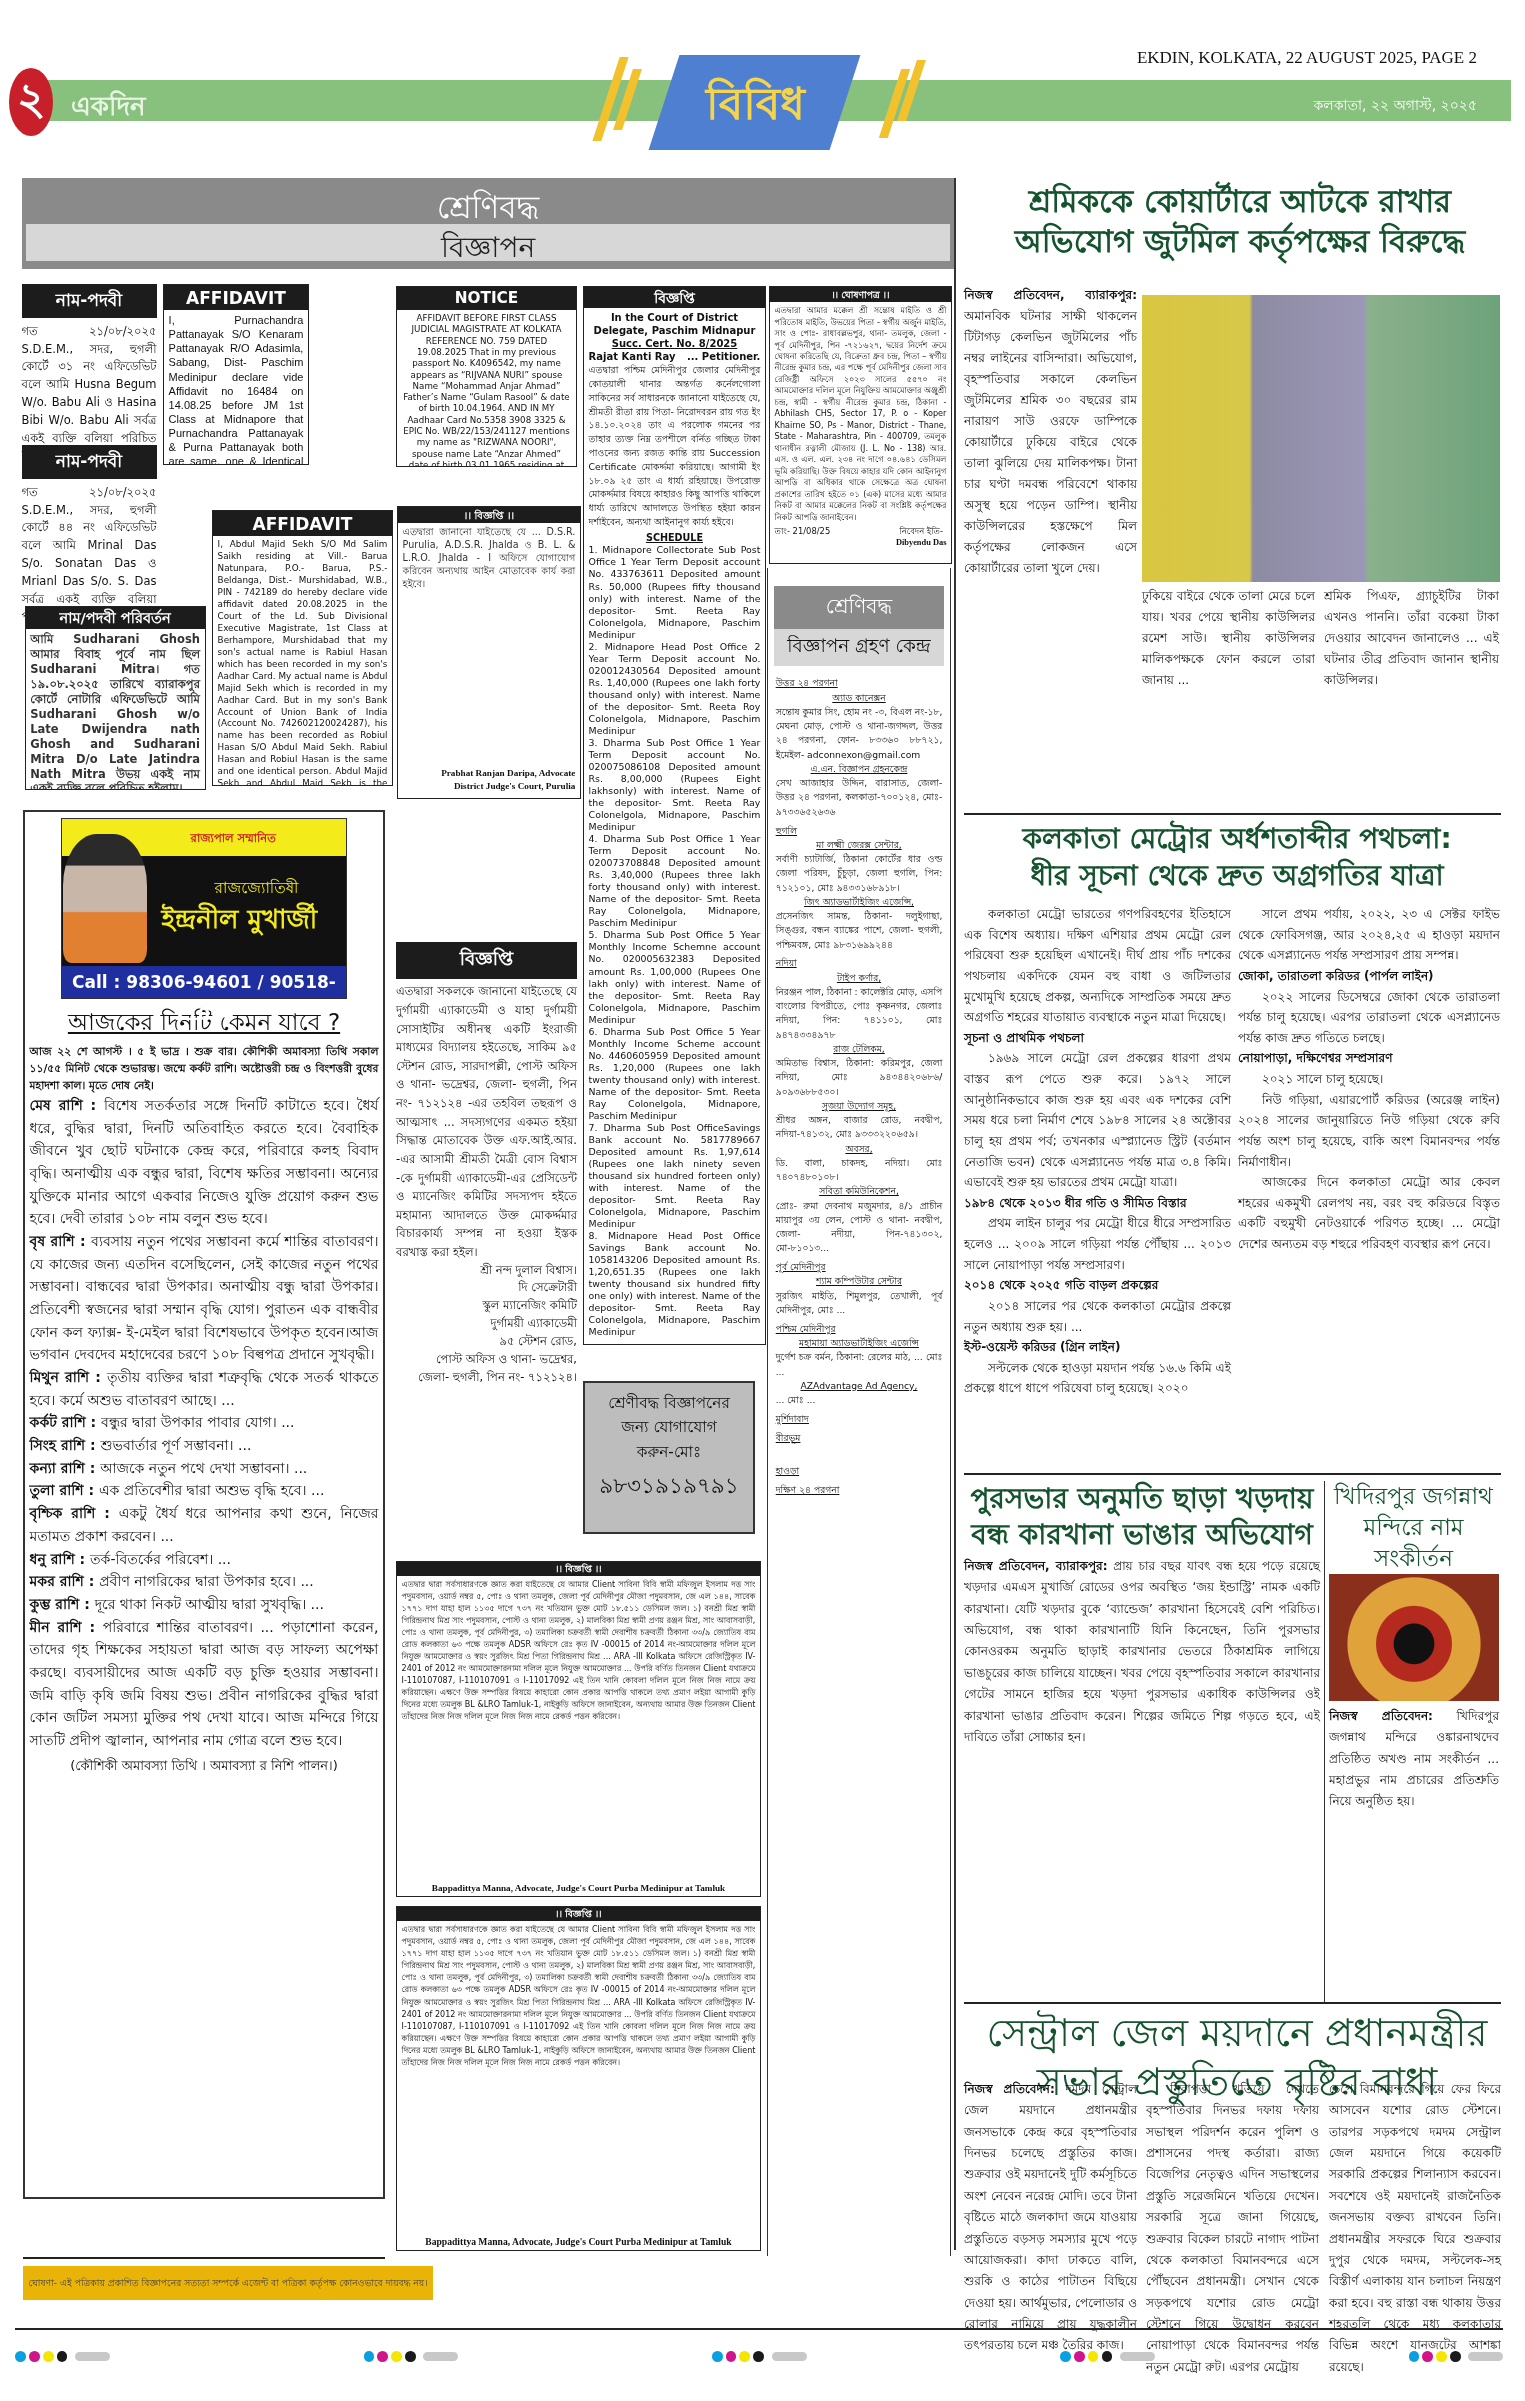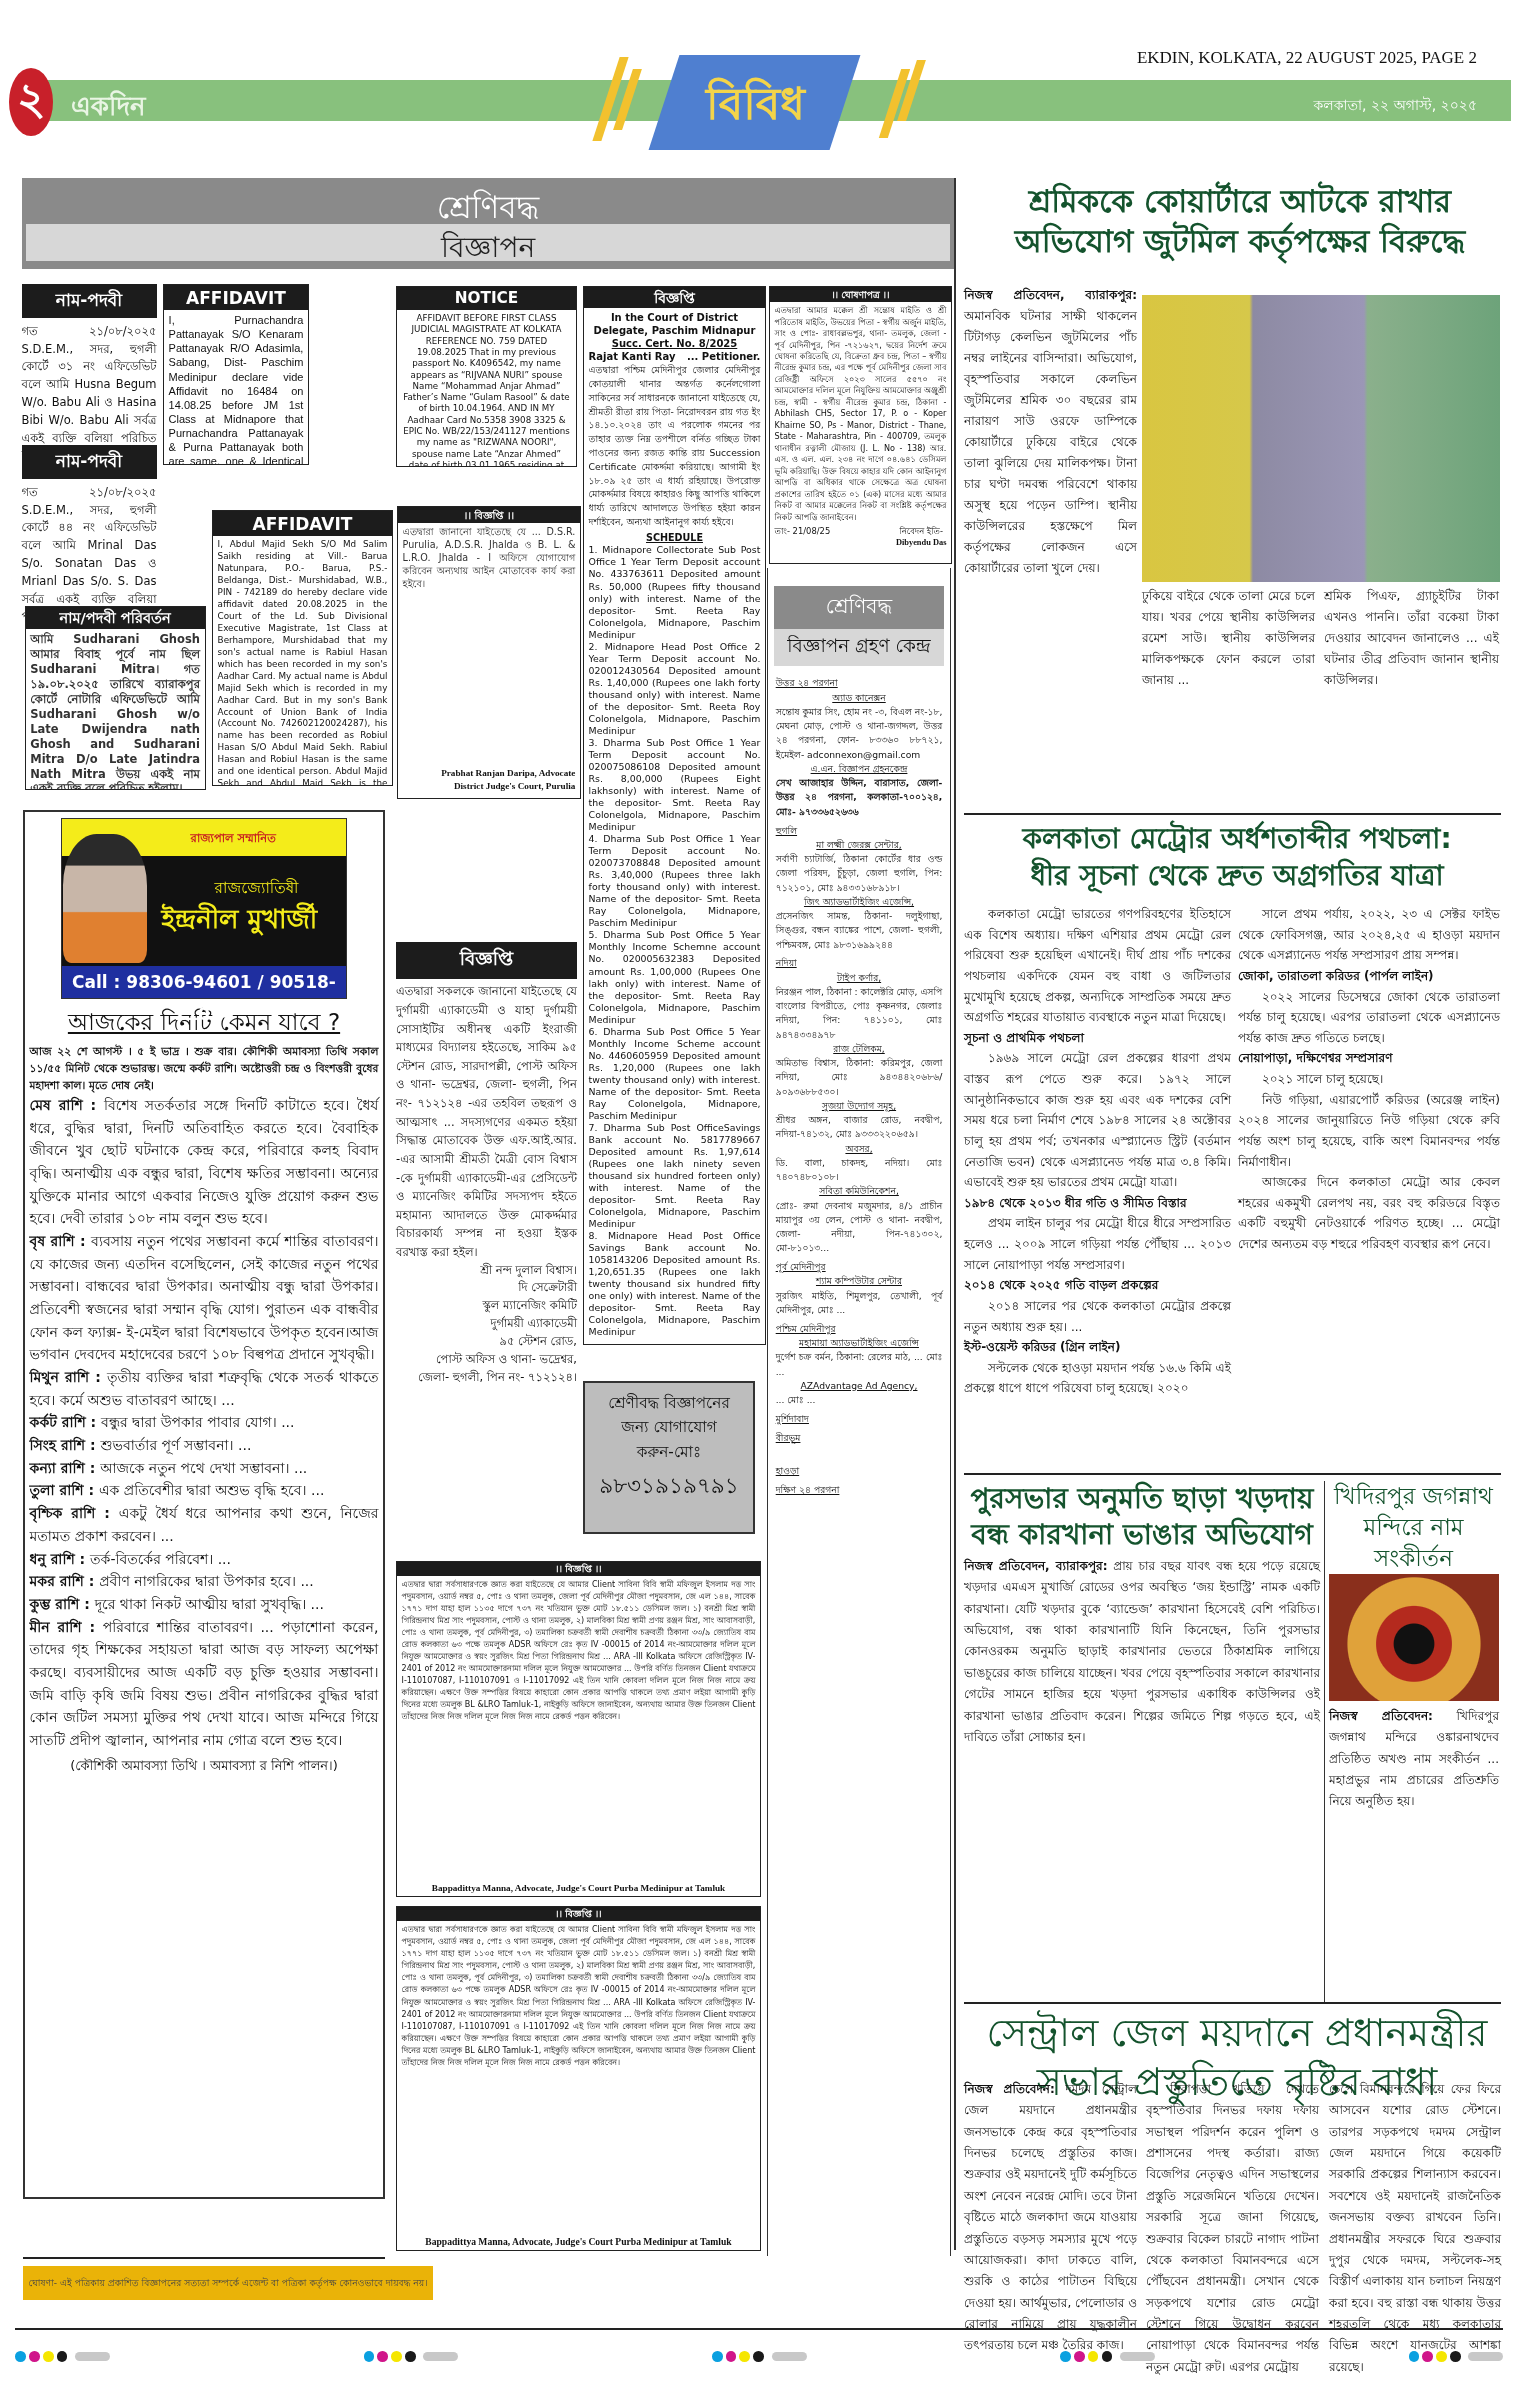--- a/index.html
+++ b/index.html
@@ -135,21 +135,21 @@
 </div>
 
 <div class="abs" style="left:767px;top:568px;width:184px;height:1688px;border-left:1.5px solid #333;border-right:1.5px solid #333">
   <div style="margin:18.4px 6.1px 0;background:#8a8a8a;color:#fff;text-align:center;font-size:20px;padding:4.6px 0">শ্রেণিবদ্ধ</div>
   <div style="margin:0 6.1px;background:#d7d7d7;text-align:center;font-size:18.4px;padding:3.1px 0">বিজ্ঞাপন গ্রহণ কেন্দ্র</div>
   <div id="centres" style="padding:6.1px 7.7px;font-size:9.2px;line-height:1.55">
       <div class="ul" style="margin-top: 4.6px;">উত্তর ২৪ পরগনা</div>
       <div class="ul center">অ্যাড কানেক্সন</div>
       <div style="text-align: justify;">সন্তোষ কুমার সিং, হোম নং -৩, বিএল নং-১৮, মেঘনা মোড়, পোস্ট ও থানা-জগদ্দল, উত্তর ২৪ পরগনা, ফোন- ৮৩৩৬০ ৮৮৭২১, ইমেইল- adconnexon@gmail.com</div>
       <div class="ul center">এ.এন. বিজ্ঞাপন গ্রহনকেন্দ্র</div>
-      <div style="text-align: justify; font-weight: bold;">সেখ আজাহার উদ্দিন, বারাসাত, জেলা- উত্তর ২৪ পরগনা, কলকাতা-৭০০১২৪, মোঃ- ৯৭৩৩৬৫২৬৩৬</div>
+      <div style="text-align: justify;">সেখ আজাহার উদ্দিন, বারাসাত, জেলা- উত্তর ২৪ পরগনা, কলকাতা-৭০০১২৪, মোঃ- ৯৭৩৩৬৫২৬৩৬</div>
       <div class="ul" style="margin-top: 4.6px;">হুগলি</div>
       <div class="ul center">মা লক্ষ্মী জেরক্স সেন্টার,</div>
       <div style="text-align: justify;">সর্বাণী চ্যাটার্জি, ঠিকানা কোর্টের ধার ওল্ড জেলা পরিষদ, চুঁচুড়া, জেলা হুগলি, পিন: ৭১২১০১, মোঃ ৯৪৩৩১৬৮৯১৮।</div>
       <div class="ul center">জিৎ অ্যাডভার্টাইজিং এজেন্সি,</div>
       <div style="text-align: justify;">প্রসেনজিৎ সামন্ত, ঠিকানা- দলুইগাছা, সিঙ্গুর, বন্ধন ব্যাঙ্কের পাশে, জেলা- হুগলী, পশ্চিমবঙ্গ, মোঃ ৯৮৩১৬৯৯২৪৪</div>
       <div class="ul" style="margin-top: 4.6px;">নদিয়া</div>
       <div class="ul center">টাইপ কর্ণার,</div>
       <div style="text-align: justify;">নিরঞ্জন পাল, ঠিকানা : কালেক্টরি মোড়, এসপি বাংলোর বিপরীতে, পোঃ কৃষ্ণনগর, জেলাঃ নদিয়া, পিন: ৭৪১১০১, মোঃ ৯৪৭৪৩৩৪৯৭৮</div>
       <div class="ul center">রাজ টেলিকম,</div>
       <div style="text-align: justify;">অমিতাভ বিশ্বাস, ঠিকানা: করিমপুর, জেলা নদিয়া, মোঃ ৯৪৩৪৪২০৬৮৬/ ৯০৯৩৬৮৮৫৩০।</div>

